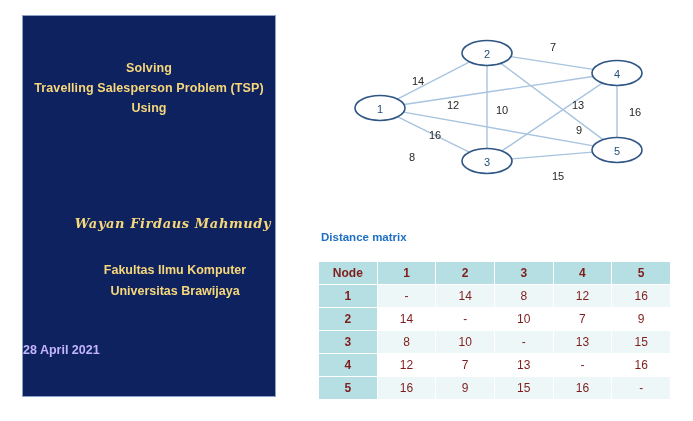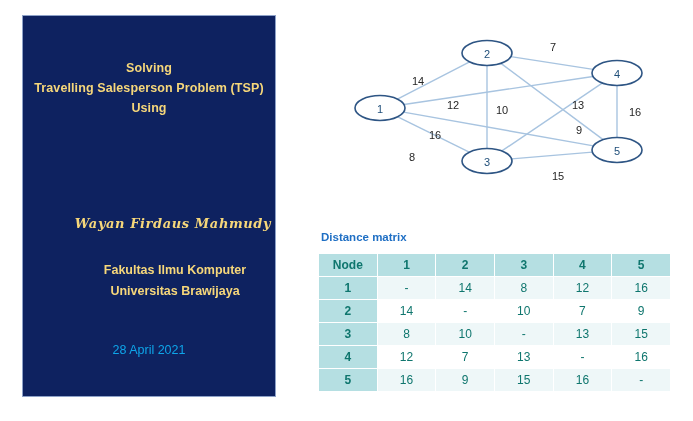--- a/index.html
+++ b/index.html
@@ -65,23 +65,23 @@
     font-size: 12.5px;
     line-height: 21px;
     padding-left: 26px;
   }
   #affiliation .aline { display: block; }
   #date-line {
     position: absolute;
     top: 327px;
     left: 0;
     width: 100%;
-    text-align: center;
-    color: #0ea5e9;
-    font-weight: normal;
+    text-align: left;
+    color: #c4b5fd;
+    font-weight: bold;
     font-size: 12.5px;
   }
 
   
   #graph-area {
     position: absolute;
     left: 330px;
     top: 16px;
     width: 352px;
     height: 195px;
@@ -116,33 +116,33 @@
   #matrix-section {
     position: absolute;
     left: 318px;
     top: 231px;
     width: 360px;
   }
   #matrix-caption {
     color: #1f6fc4;
     font-weight: bold;
     font-size: 11.5px;
-    margin: 0 0 10px 3px;
+    margin: 0 0 18px 3px;
   }
   #matrix-table {
     border-collapse: collapse;
     width: 353px;
     table-layout: fixed;
   }
   #matrix-table th, #matrix-table td {
     border: 1px solid #ffffff;
     height: 22px;
     text-align: center;
     font-size: 12px;
-    color: #0f766e;
+    color: #7f1d1d;
     padding: 0;
   }
   #matrix-table thead th {
     background: #b5dfe2;
     font-weight: bold;
   }
   #matrix-table tbody th {
     background: #b5dfe2;
     font-weight: bold;
   }

